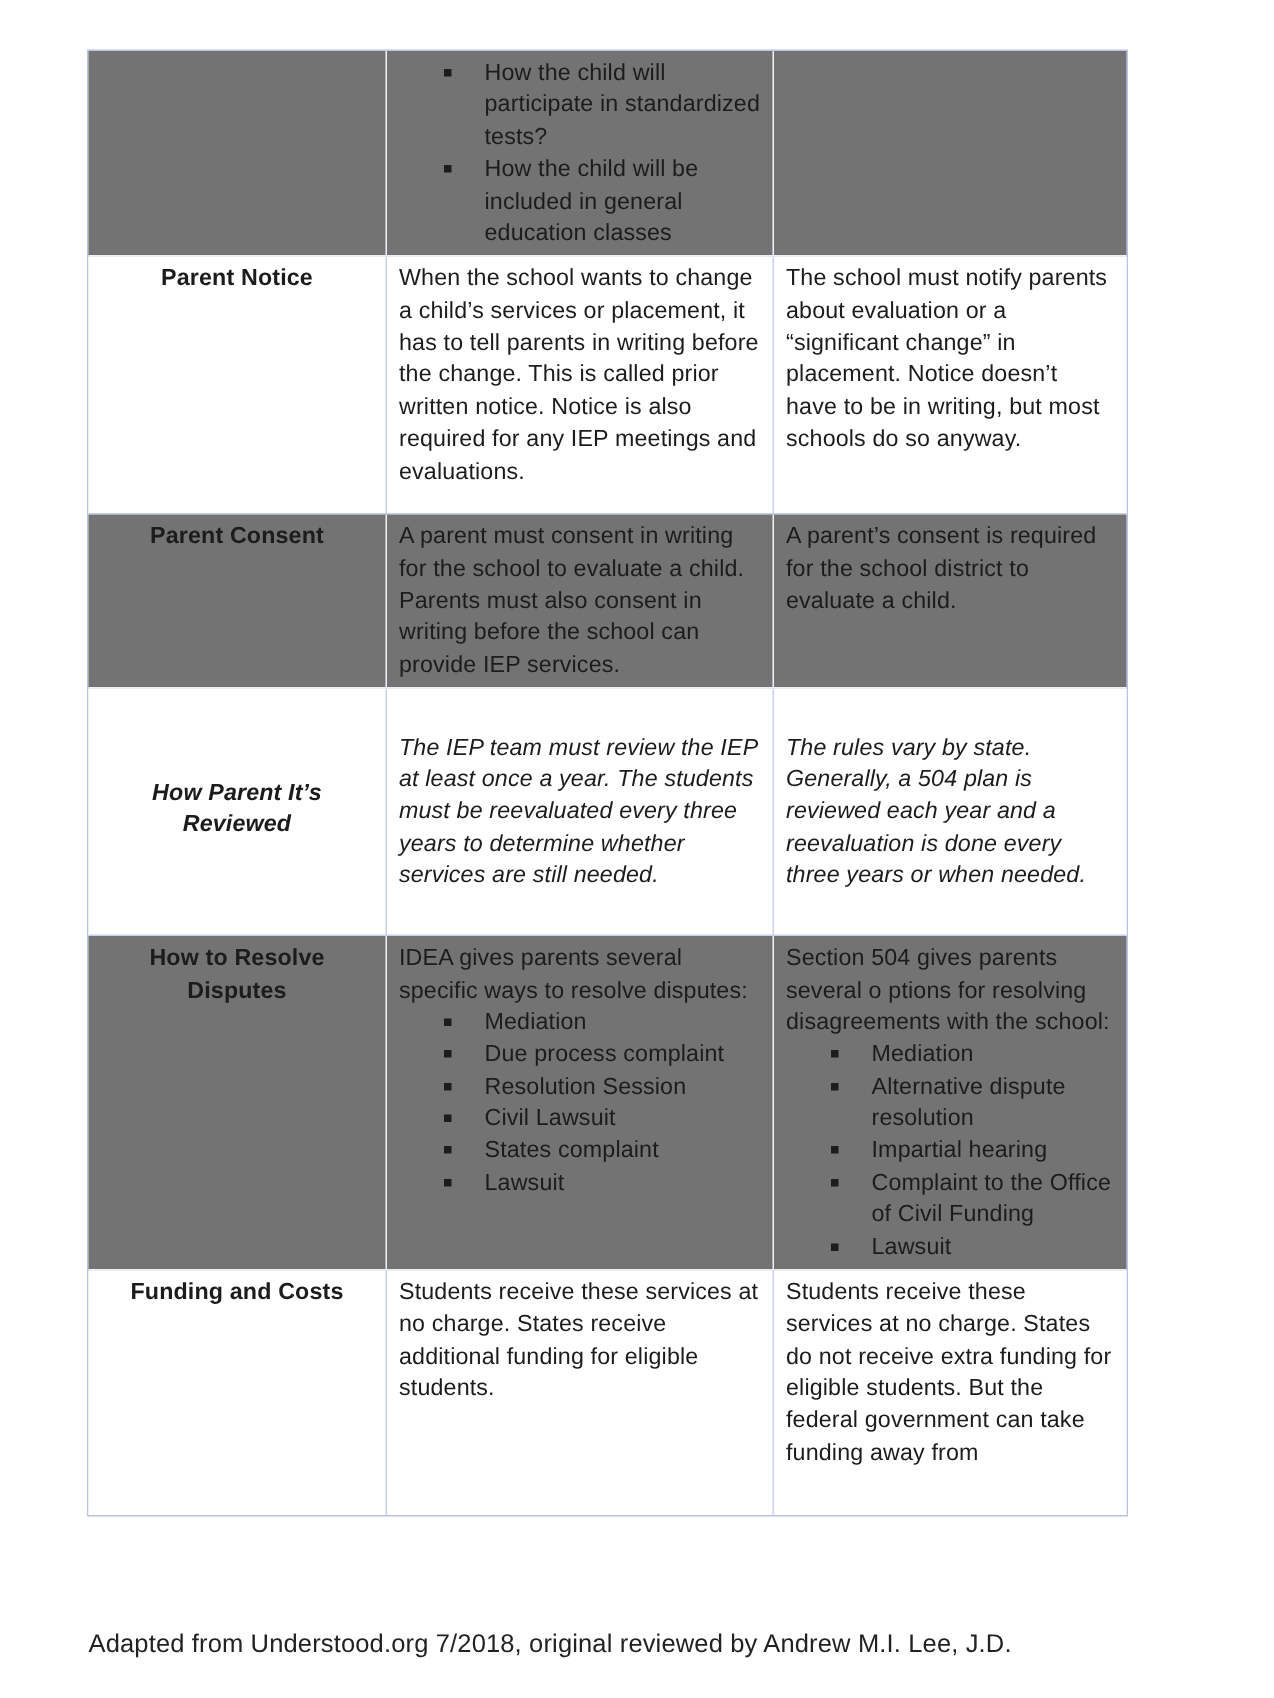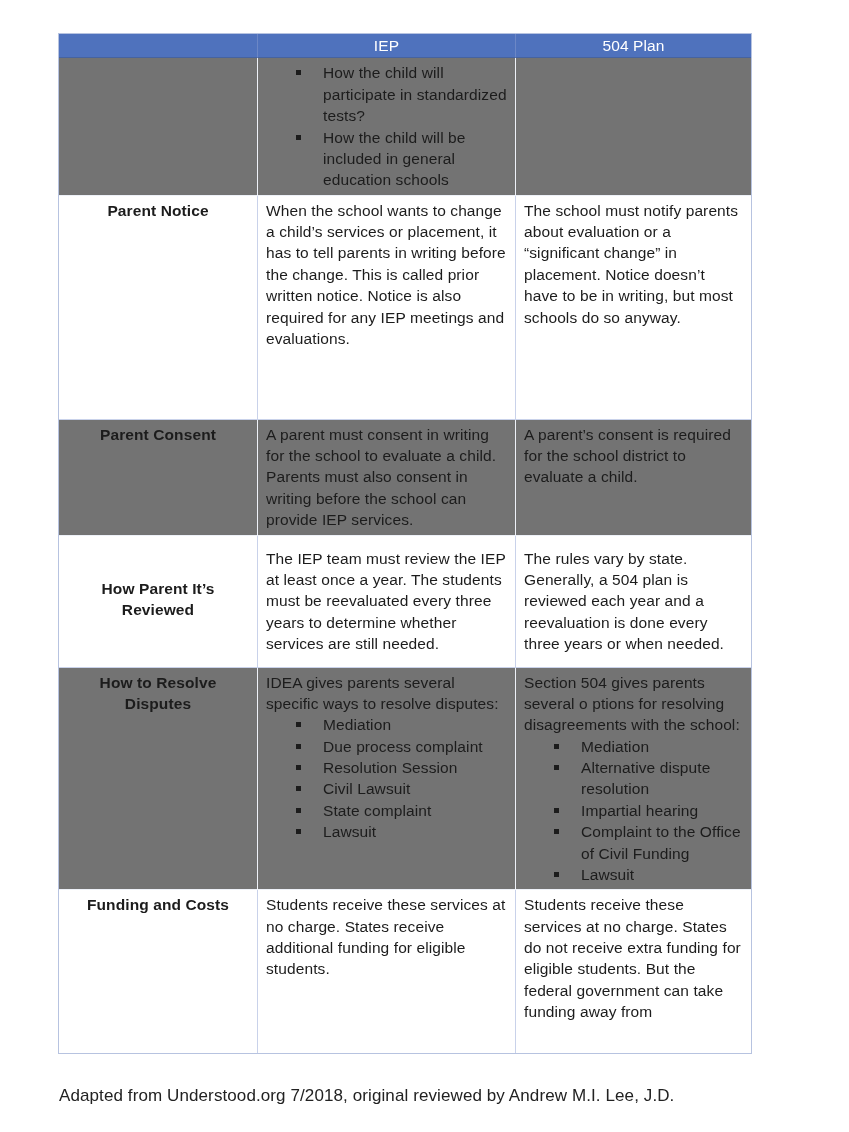--- a/index.html
+++ b/index.html
@@ -55,23 +55,23 @@
   }
   tr.plain td {
     background: #ffffff;
     border-right: 1px solid #c9d2ea;
     border-bottom: 1px solid #c9d2ea;
   }
   table.cmp td:last-child { border-right: none; }
   table.cmp tr:last-child td { border-bottom: none; }
   
   tr.r0 td { height: 128px; }
-  tr.r1 td { height: 224px; }
+  tr.r1 td { height: 172px; }
   tr.r2 td { height: 96px; }
-  tr.r3 td { height: 132px; vertical-align: middle; }
+  tr.r3 td { height: 165px; vertical-align: middle; font-style: italic; }
   tr.r4 td { height: 196px; }
   tr.r5 td { height: 163px; margin-top: 39px; }
   
   td.labelcell {
     text-align: center;
     font-weight: bold;
     padding-top: 6px;
   }
   tr.r3 td.labelcell { padding-top: 0; }
   .label-inner {
@@ -117,37 +117,32 @@
 <div class="page">
 
   <table class="cmp">
     <colgroup>
       <col style="width:199px">
       <col style="width:258px">
       <col style="width:235px">
     </colgroup>
 
     <tbody>
-        <tr class="hdr">
-      <th></th>
-      <th>IEP</th>
-      <th>504 Plan</th>
-    </tr>
 
     <tr class="shaded r0">
       <td class="labelcell"></td>
       <td>
         <div class="bullets">
           <div class="bullet">
             <span class="bmark"></span>
             <span class="btext">How the child will participate in standardized tests?</span>
           </div>
           <div class="bullet">
             <span class="bmark"></span>
-            <span class="btext">How the child will be included in general education schools</span>
+            <span class="btext">How the child will be included in general education classes</span>
           </div>
         </div>
       </td>
       <td></td>
     </tr>
 
     <tr class="plain r1">
       <td class="labelcell">
         <span class="label-inner">Parent Notice</span>
       </td>
@@ -201,21 +196,21 @@
           <div class="bullet">
             <span class="bmark"></span>
             <span class="btext">Resolution Session</span>
           </div>
           <div class="bullet">
             <span class="bmark"></span>
             <span class="btext">Civil Lawsuit</span>
           </div>
           <div class="bullet">
             <span class="bmark"></span>
-            <span class="btext">State complaint</span>
+            <span class="btext">States complaint</span>
           </div>
           <div class="bullet">
             <span class="bmark"></span>
             <span class="btext">Lawsuit</span>
           </div>
         </div>
       </td>
       <td>
         <span class="cell-text">Section 504 gives parents several o ptions for resolving disagreements with the school:</span>
         <div class="bullets">

